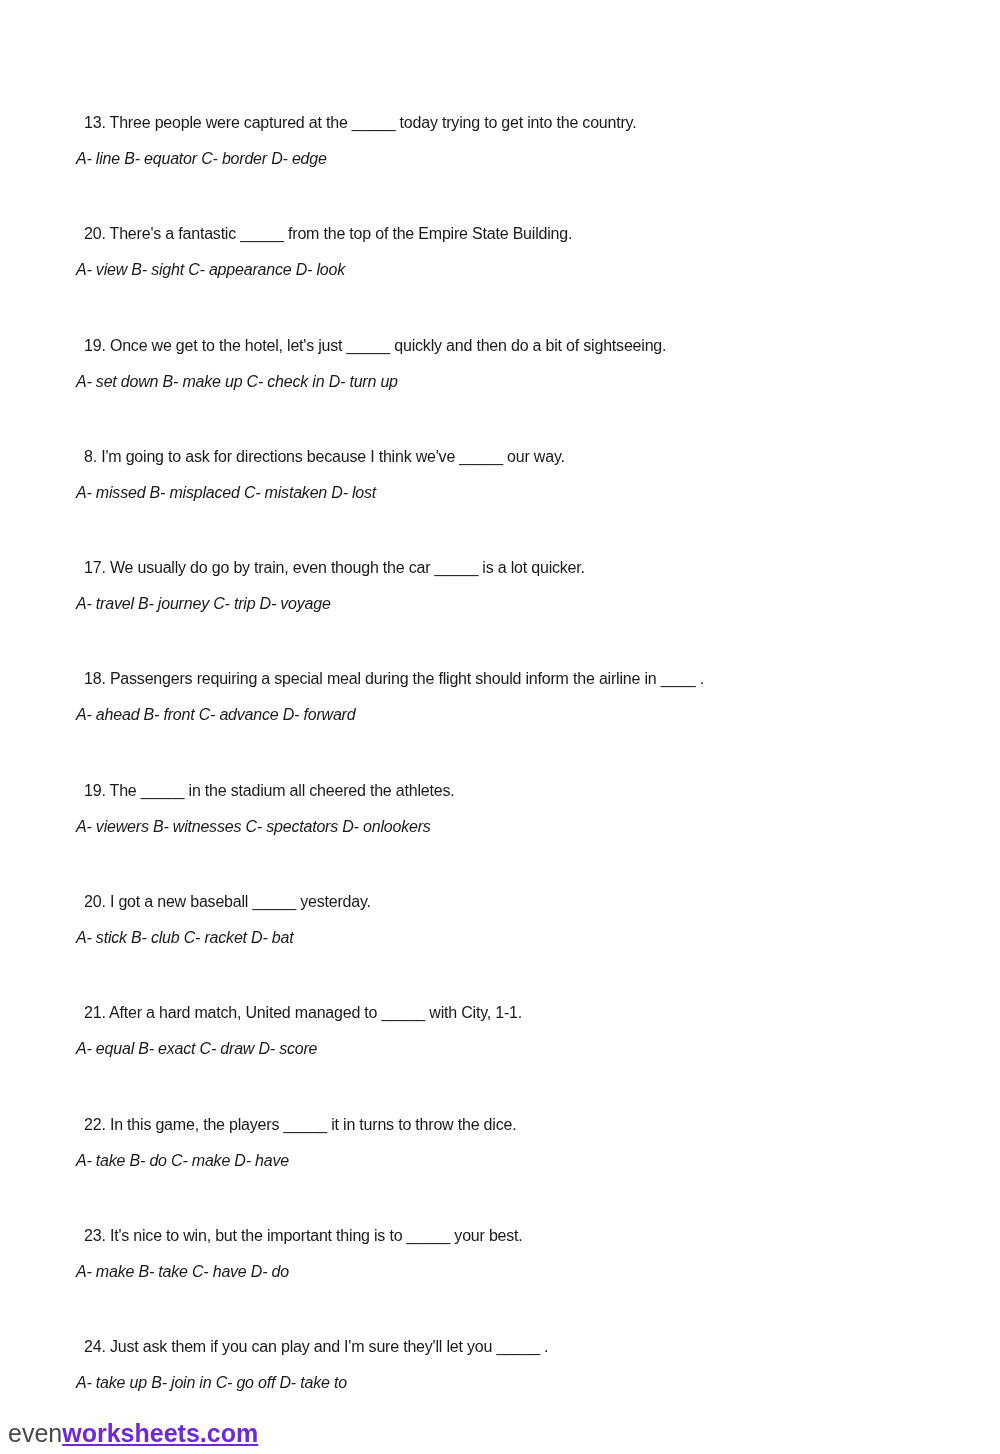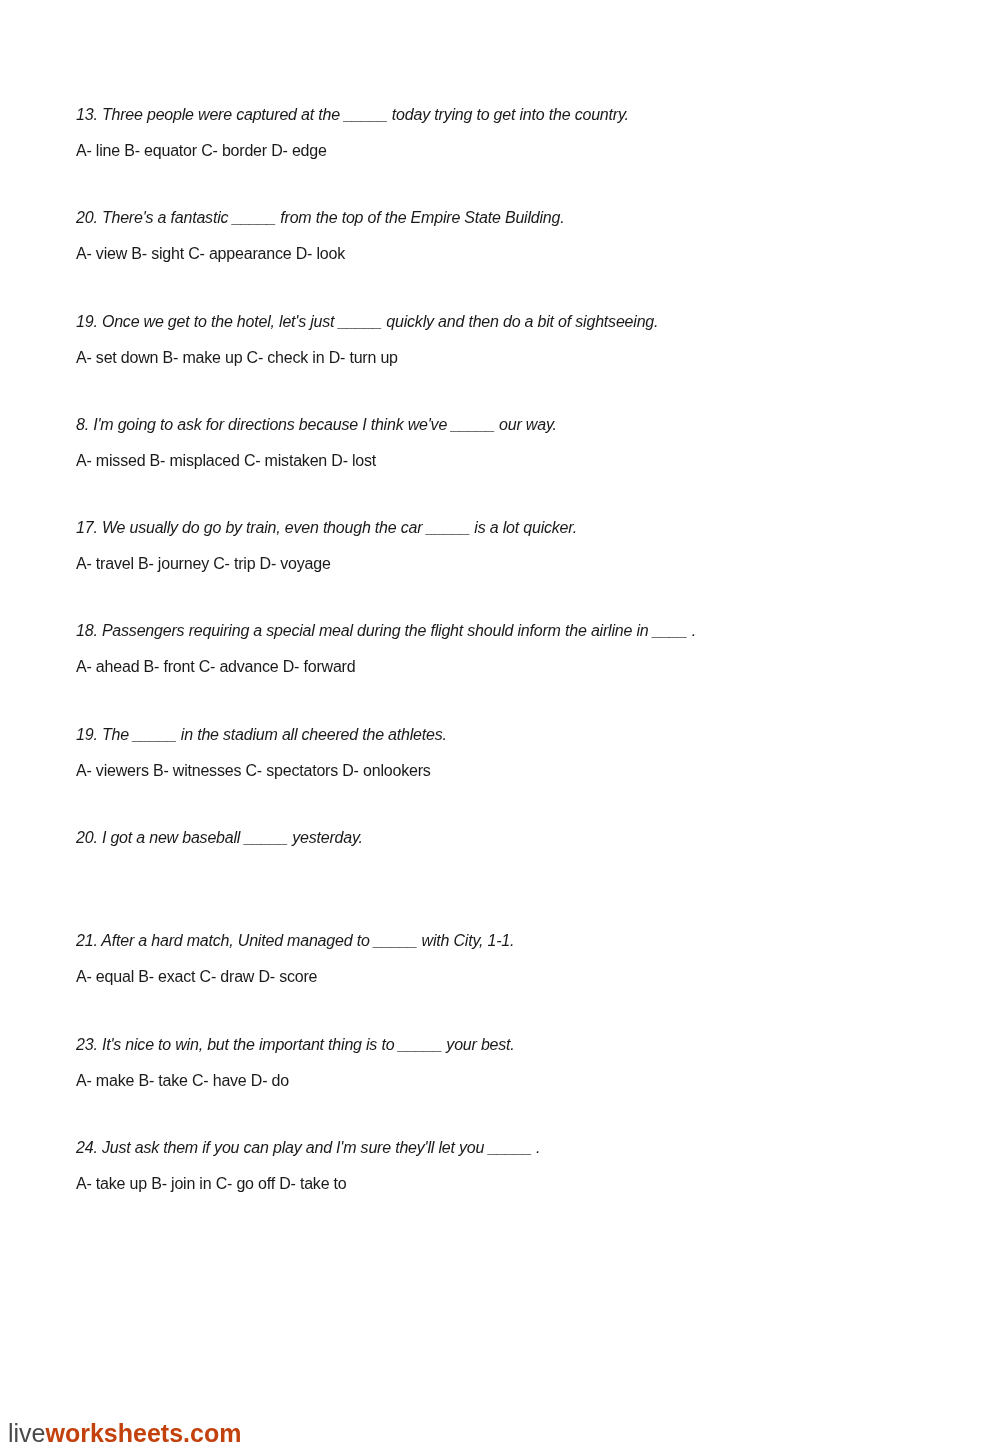--- a/index.html
+++ b/index.html
@@ -24,48 +24,49 @@
     .question-block {
       height: 103.3px;
       position: relative;
     }
     .question-text {
       font-size: 16px;
       line-height: 22px;
       height: 22px;
       white-space: nowrap;
       letter-spacing: -0.2px;
-      margin: 0;
-      font-style: italic;
+      margin: 8px;
     }
     .options-text {
       font-size: 16px;
       line-height: 22px;
       height: 22px;
       white-space: nowrap;
       letter-spacing: -0.2px;
       margin-top: 14px;
+      font-style: italic;
     }
     .footer-logo {
       position: absolute;
       left: 8px;
       top: 1418px;
       font-size: 25px;
       line-height: 30px;
       letter-spacing: 0px;
       color: #333333;
       white-space: nowrap;
     }
     .footer-logo .light {
       font-weight: normal;
       color: #4a4a4a;
     }
     .footer-logo .bold {
       font-weight: bold;
-      color: #c2410c;
+      color: #6d28d9;
+      text-decoration: underline;
     }
   </style>
 </head>
 <body>
 
 <div class="worksheet">
   <div class="question-block">
     <p class="question-text">13. Three people were captured at the _____ today trying to get into the country.</p>
     <div class="options-text">A- line B- equator C- border D- edge</div>
   </div>
@@ -88,30 +89,35 @@
   <div class="question-block">
     <p class="question-text">18. Passengers requiring a special meal during the flight should inform the airline in ____ .</p>
     <div class="options-text">A- ahead B- front C- advance D- forward</div>
   </div>
   <div class="question-block">
     <p class="question-text">19. The _____ in the stadium all cheered the athletes.</p>
     <div class="options-text">A- viewers B- witnesses C- spectators D- onlookers</div>
   </div>
   <div class="question-block">
     <p class="question-text">20. I got a new baseball _____ yesterday.</p>
+    <div class="options-text">A- stick B- club C- racket D- bat</div>
   </div>
   <div class="question-block">
     <p class="question-text">21. After a hard match, United managed to _____ with City, 1-1.</p>
     <div class="options-text">A- equal B- exact C- draw D- score</div>
+  </div>
+  <div class="question-block">
+    <p class="question-text">22. In this game, the players _____ it in turns to throw the dice.</p>
+    <div class="options-text">A- take B- do C- make D- have</div>
   </div>
   <div class="question-block">
     <p class="question-text">23. It's nice to win, but the important thing is to _____ your best.</p>
     <div class="options-text">A- make B- take C- have D- do</div>
   </div>
   <div class="question-block">
     <p class="question-text">24. Just ask them if you can play and I'm sure they'll let you _____ .</p>
     <div class="options-text">A- take up B- join in C- go off D- take to</div>
   </div>
 </div>
 
 <div class="footer-logo">
-  <span class="light">live</span><span class="bold">worksheets.com</span>
+  <span class="light">even</span><span class="bold">worksheets.com</span>
 </div>
 
 </body></html>

